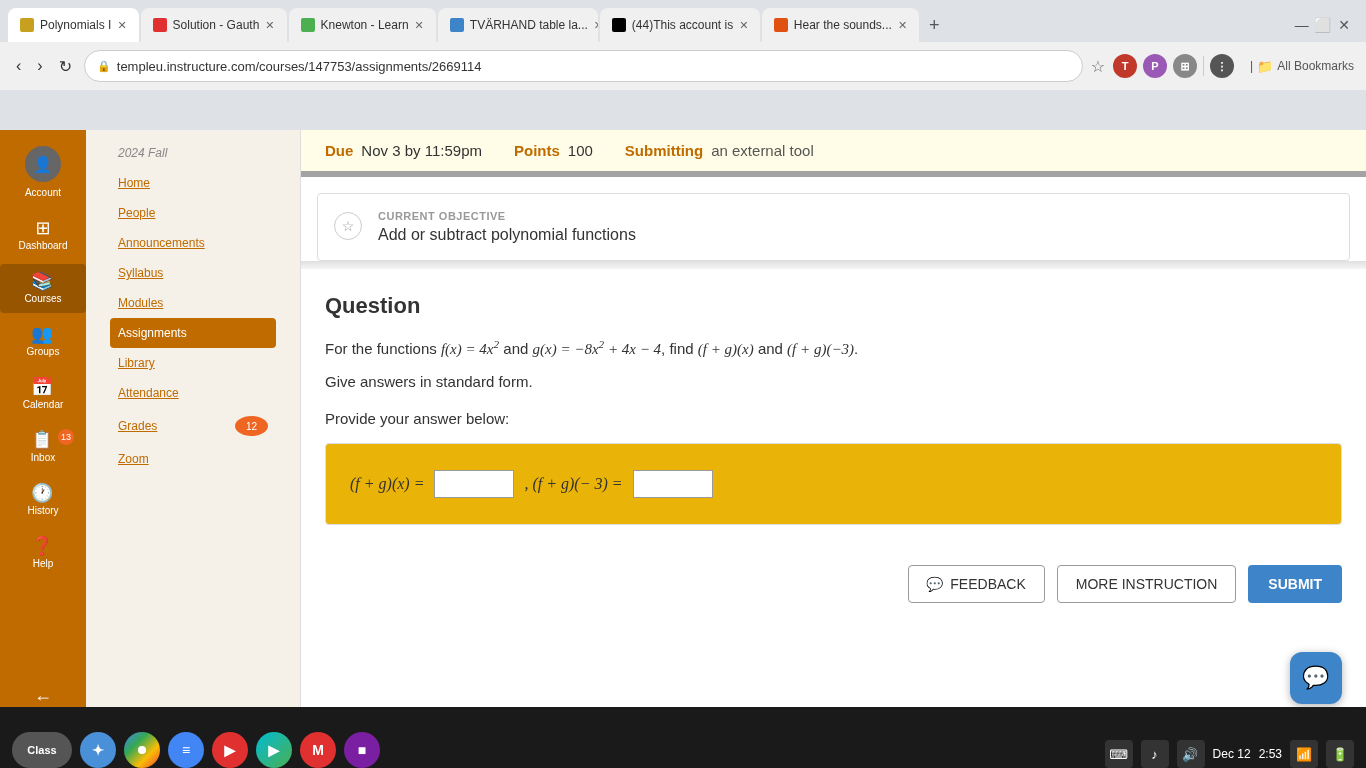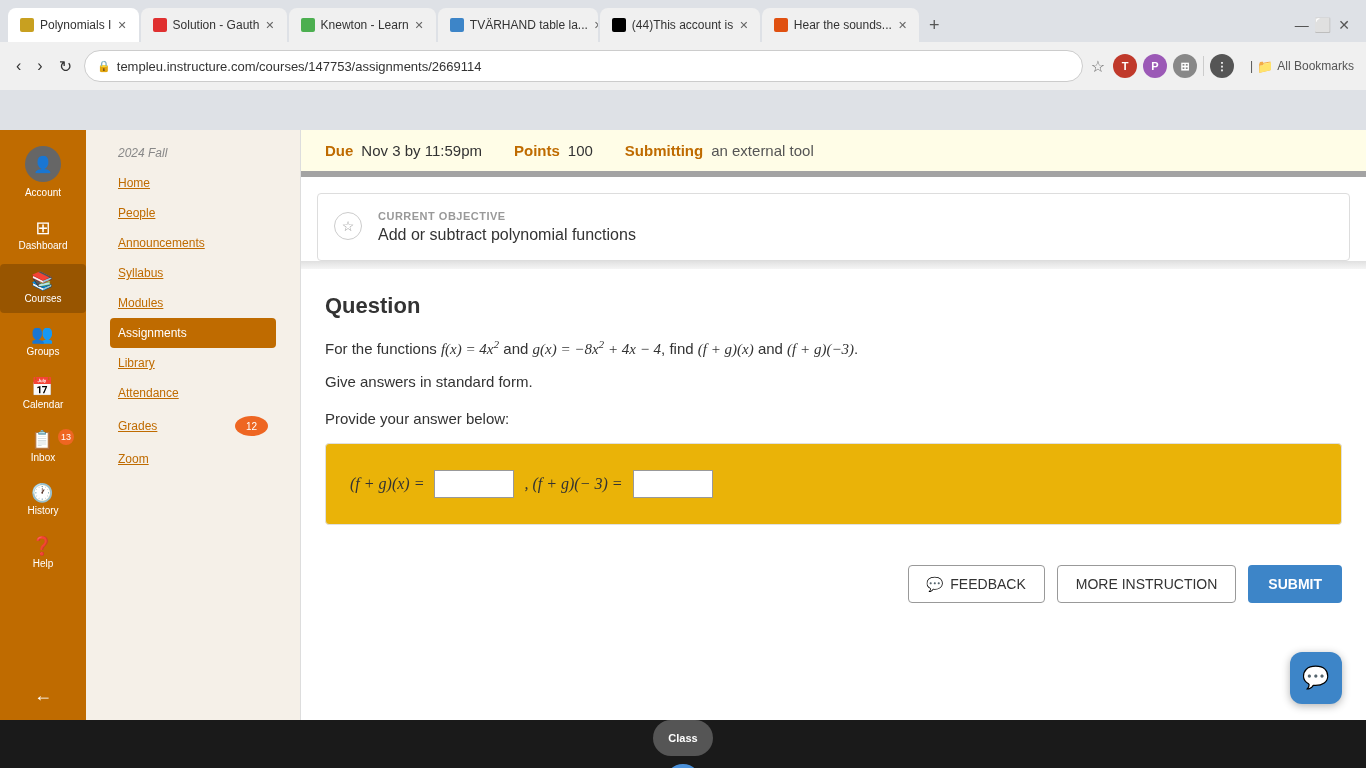--- a/index.html
+++ b/index.html
@@ -15,21 +15,21 @@
     .tab-new { background: none; border: none; font-size: 18px; color: #555; cursor: pointer; padding: 0 8px; }
     .browser-controls { display: flex; align-items: center; padding: 6px 12px; gap: 8px; background: #f0f0f0; height: 48px; }
     .nav-btn { background: none; border: none; cursor: pointer; color: #333; font-size: 16px; padding: 4px; border-radius: 50%; }
     .address-bar { flex: 1; background: #fff; border: 1px solid #ccc; border-radius: 20px; height: 32px; display: flex; align-items: center; padding: 0 12px; font-size: 13px; color: #333; }
     .address-text { flex: 1; font-size: 13px; color: #333; }
     .bookmark-btn { background: none; border: none; cursor: pointer; font-size: 16px; color: #666; }
     .browser-right-icons { display: flex; align-items: center; gap: 6px; }
     .br-icon { width: 24px; height: 24px; border-radius: 50%; background: #ccc; display: flex; align-items: center; justify-content: center; font-size: 11px; cursor: pointer; color: #fff; font-weight: bold; }
 
     
-    .taskbar { position: fixed; bottom: 0; left: 0; right: 0; height: 48px; background: #1a1a1a; display: flex; align-items: center; padding: 0 12px; gap: 8px; z-index: 100; flex-direction: column; }
+    .taskbar { position: fixed; bottom: 0; left: 0; right: 0; height: 61px; background: #1a1a1a; display: flex; align-items: flex-end; padding: 0 12px; gap: 8px; z-index: 100; }
     .taskbar-app { width: 36px; height: 36px; border-radius: 50%; display: flex; align-items: center; justify-content: center; cursor: pointer; font-size: 14px; font-weight: bold; color: #fff; flex-shrink: 0; }
     .taskbar-right { margin-left: auto; display: flex; align-items: center; gap: 8px; color: #fff; font-size: 12px; }
     .taskbar-icon { width: 28px; height: 28px; border-radius: 4px; background: #333; display: flex; align-items: center; justify-content: center; cursor: pointer; font-size: 13px; color: #fff; }
 
     
     .main-layout { display: flex; height: calc(768px - 130px - 48px); }
 
     
     .canvas-sidebar { width: 86px; background: #bf6b00; display: flex; flex-direction: column; align-items: center; padding: 8px 0; gap: 4px; flex-shrink: 0; overflow: hidden; }
     .sidebar-item { display: flex; flex-direction: column; align-items: center; padding: 8px 4px; cursor: pointer; color: #fff; font-size: 10px; text-align: center; width: 100%; border-radius: 4px; gap: 3px; }

